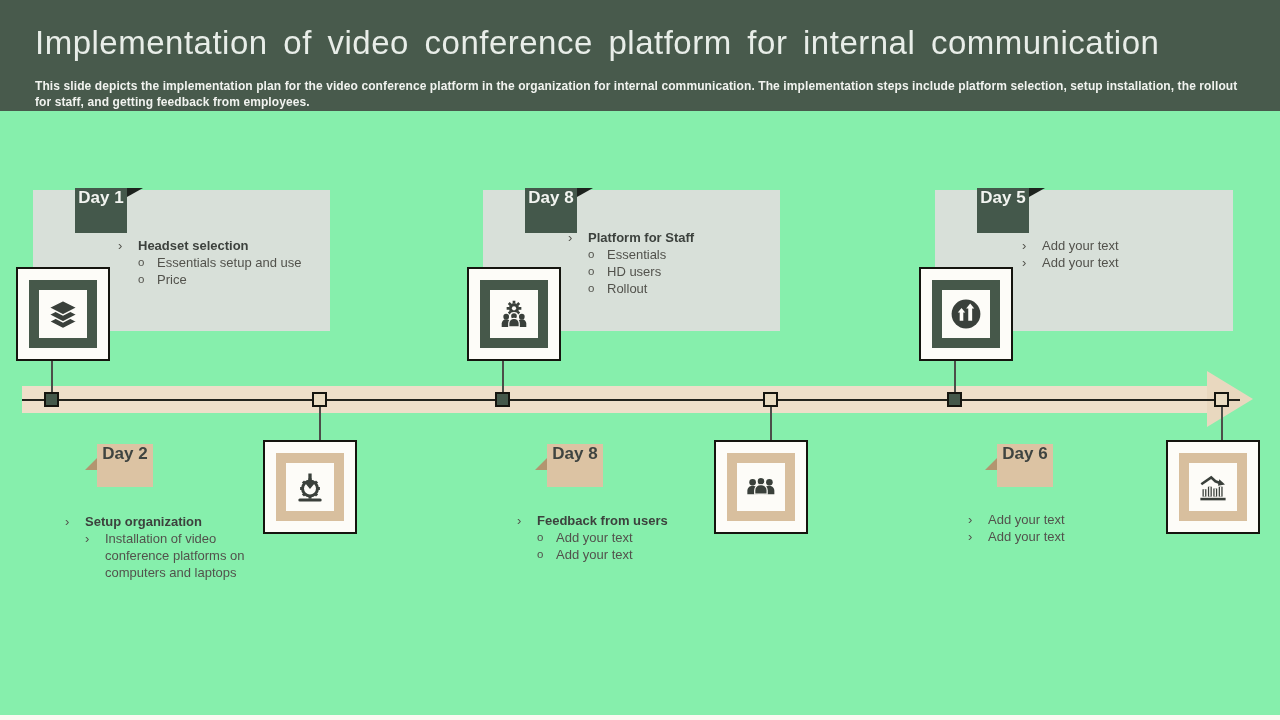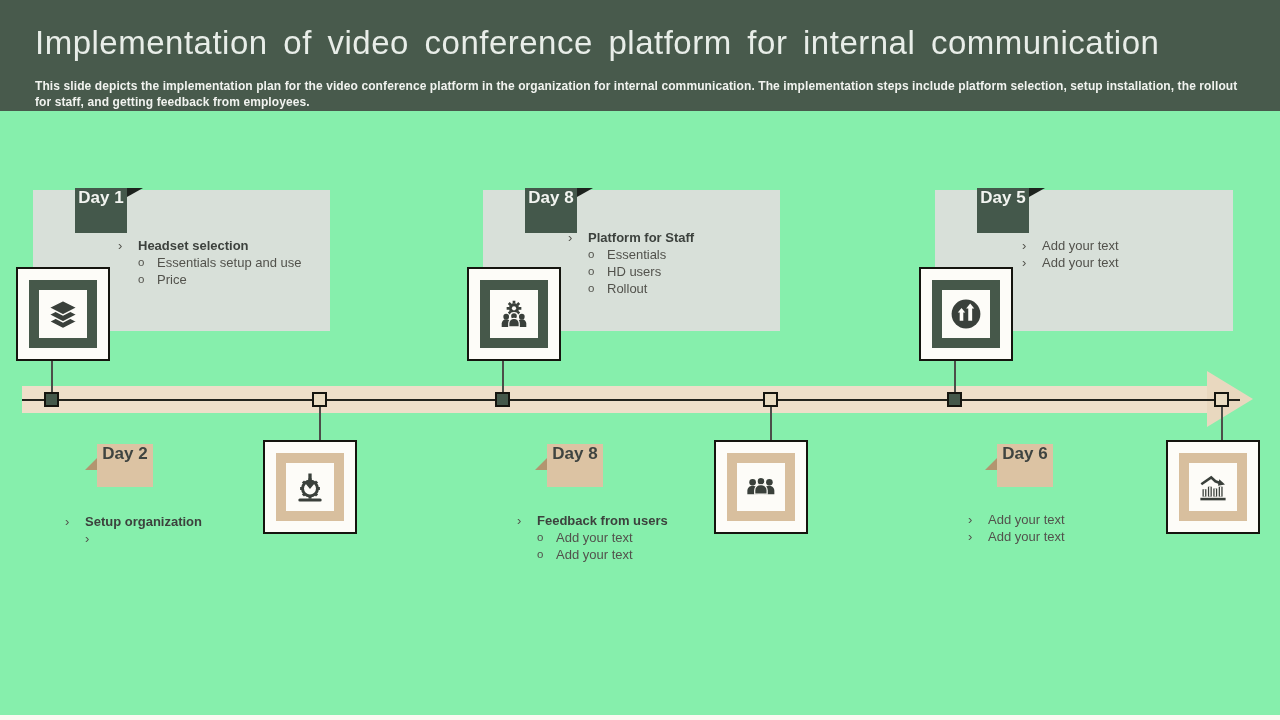--- a/index.html
+++ b/index.html
@@ -248,20 +248,21 @@
   </div>
 
   <div class="content c-d2">
     <div class="h-row">
       <span class="mk">›</span>
       <span class="htxt">Setup organization</span>
     </div>
     <div class="items">
       <div class="item">
           <span class="mk">›</span>
+          <span class="txt">Installation of video conference platforms on computers and laptops</span>
         </div>
     </div>
   </div>
 
   <div class="content c-d3">
     <div class="h-row">
       <span class="mk">›</span>
       <span class="htxt">Platform for Staff</span>
     </div>
     <div class="items">

